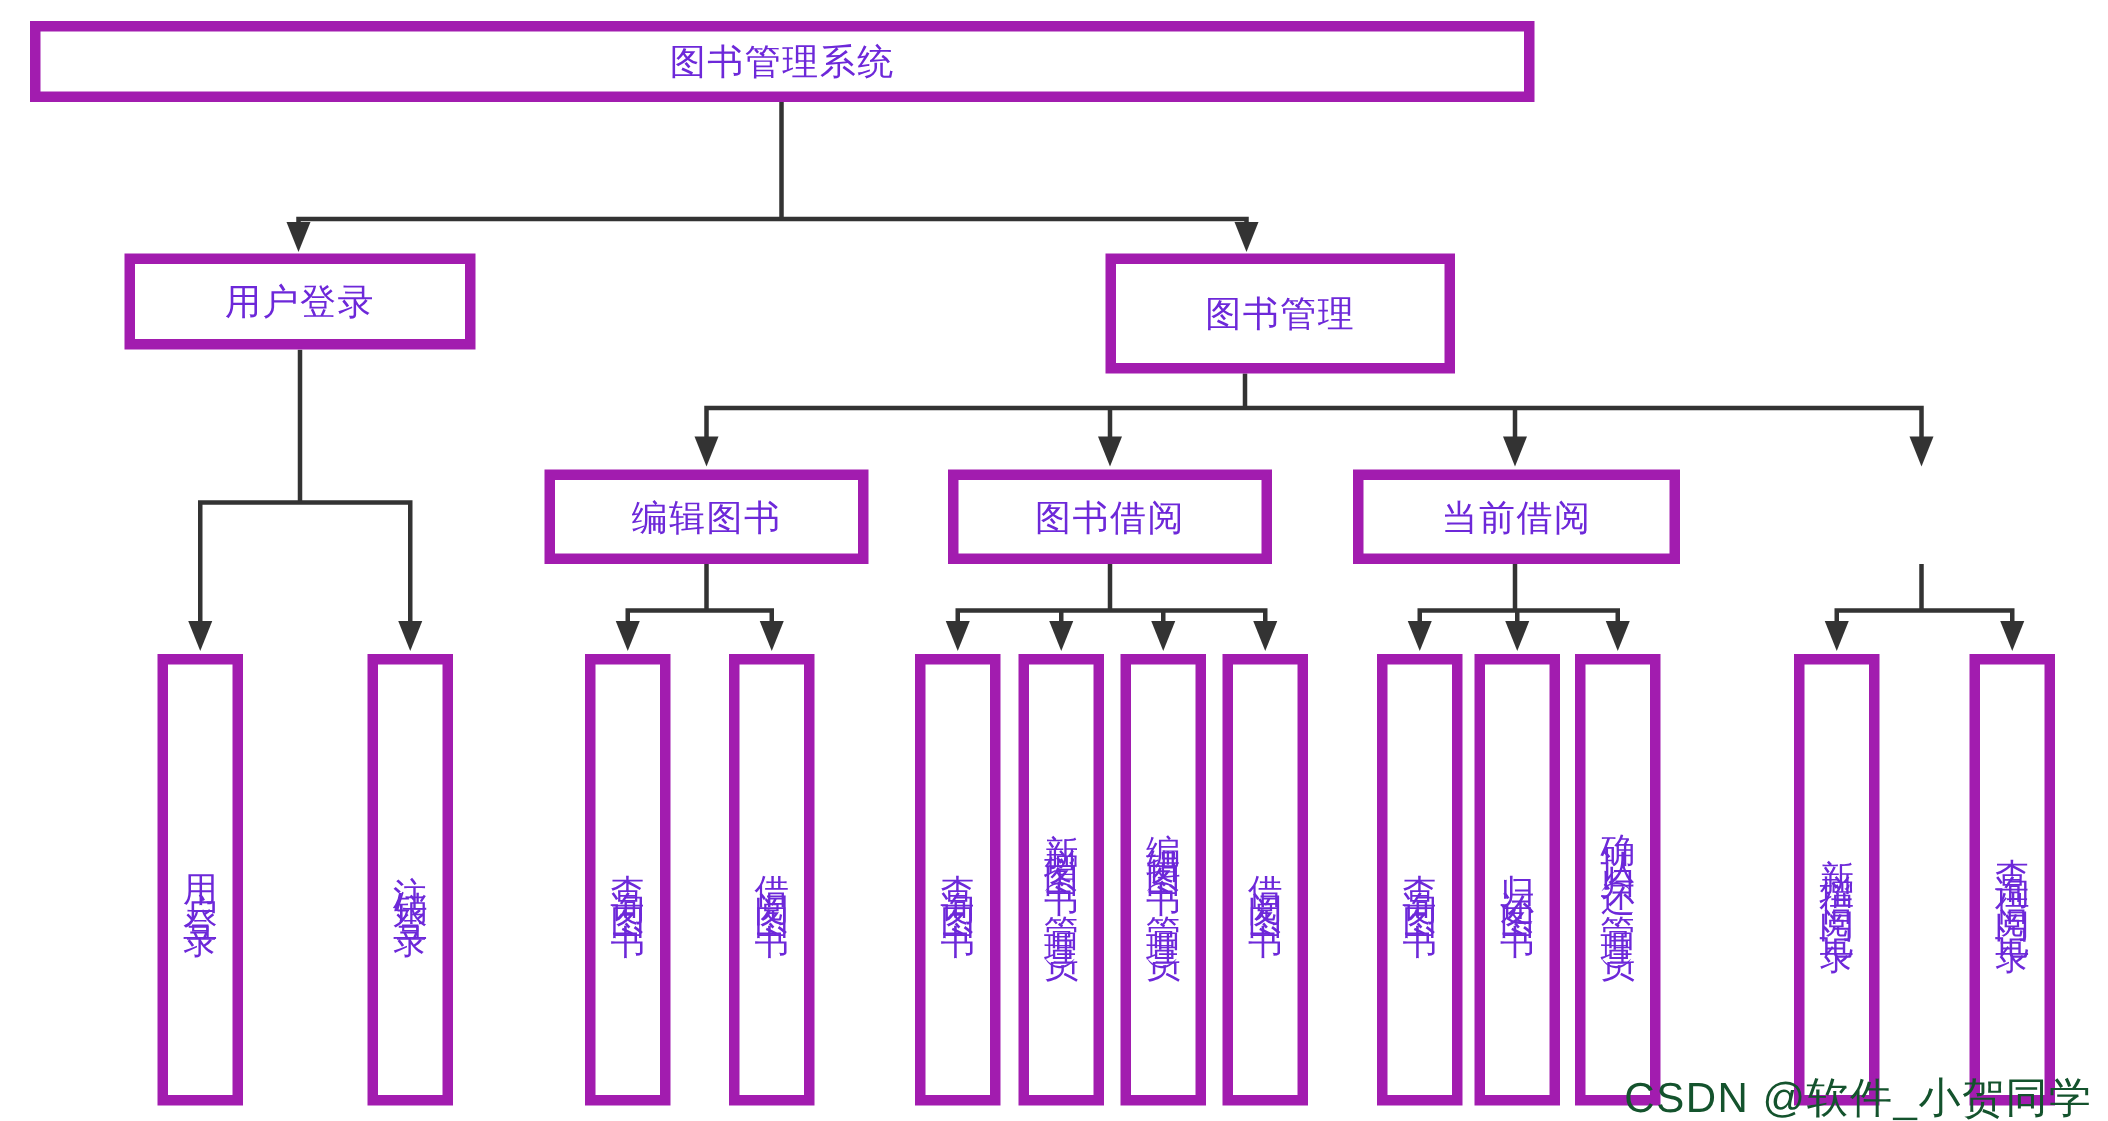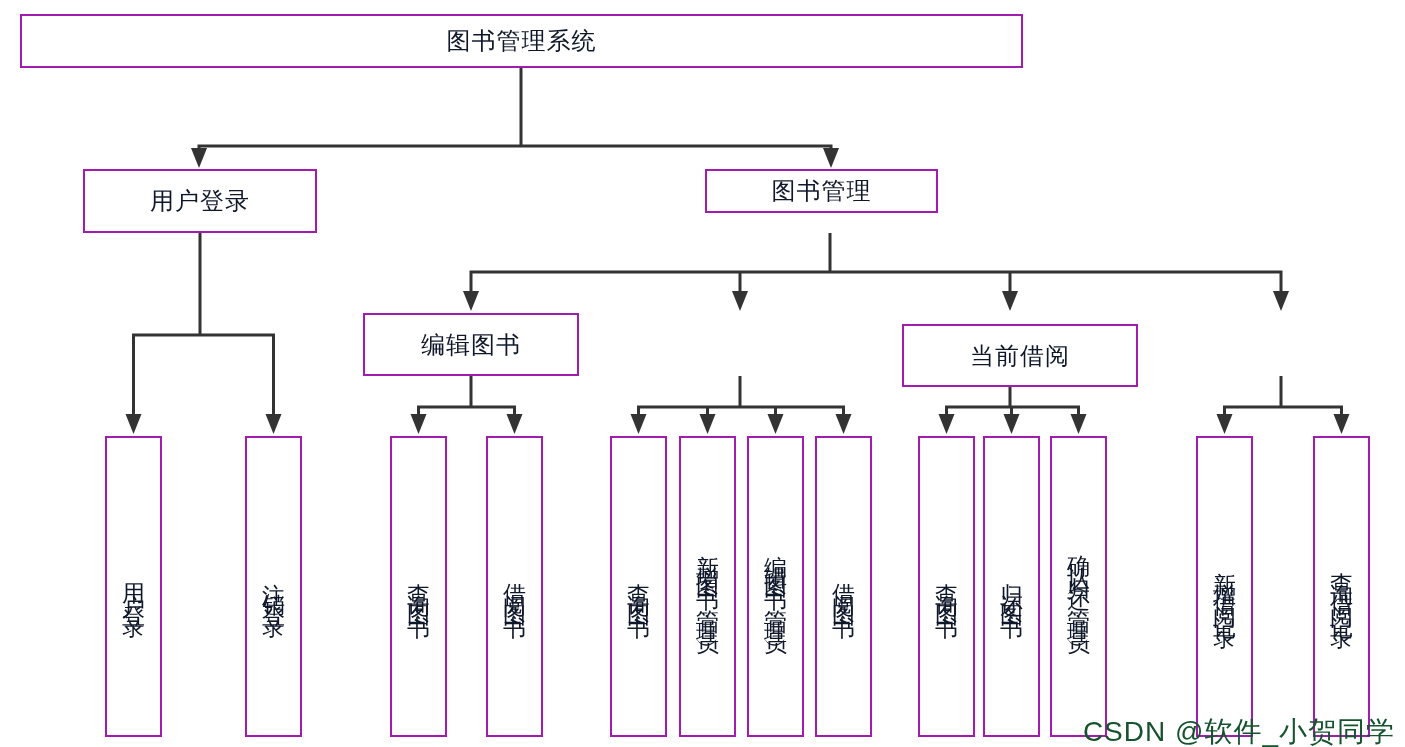--- a/index.html
+++ b/index.html
@@ -8,26 +8,26 @@
     width: 1405px;
     height: 747px;
     background: #ffffff;
     font-family: "Liberation Sans", "DejaVu Sans", sans-serif;
     overflow: hidden;
   }
   #wires { position: absolute; left: 0; top: 0; width: 1405px; height: 747px; }
   .node {
     position: absolute;
     box-sizing: border-box;
-    border: 2px solid #a21caf;
+    border: 7px solid #a21caf;
     background: #ffffff;
     display: flex;
     align-items: center;
     justify-content: center;
-    color: #0f172a;
+    color: #6d28d9;
   }
   .node.h { font-size: 24px; letter-spacing: 1px; }
   .node.v {
     top: 436px;
     width: 57px;
     height: 301px;
     writing-mode: vertical-rl;
     font-size: 23px;
     letter-spacing: 11px;
     line-height: 1;
@@ -91,28 +91,31 @@
     </g>
   </svg>
 
   <div class="node h" style="left:20px; top:14px; width:1003px; height:54px">
     <span>图书管理系统</span>
   </div>
 
   <div class="node h" style="left:83px; top:169px; width:234px; height:64px">
     <span>用户登录</span>
   </div>
-  <div class="node h" style="left:705px; top:169px; width:233px; height:44px">
+  <div class="node h" style="left:737px; top:169px; width:233px; height:80px">
     <span>图书管理</span>
   </div>
 
   <div class="node h" style="left:363px; top:313px; width:216px; height:63px">
     <span>编辑图书</span>
   </div>
-  <div class="node h" style="left:902px; top:324px; width:236px; height:63px">
+  <div class="node h" style="left:632px; top:313px; width:216px; height:63px">
+    <span>图书借阅</span>
+  </div>
+  <div class="node h" style="left:902px; top:313px; width:218px; height:63px">
     <span>当前借阅</span>
   </div>
 
   <div class="node v" style="left:105px">
     <span>用户登录</span>
   </div>
   <div class="node v" style="left:245px">
     <span>注销登录</span>
   </div>
 

